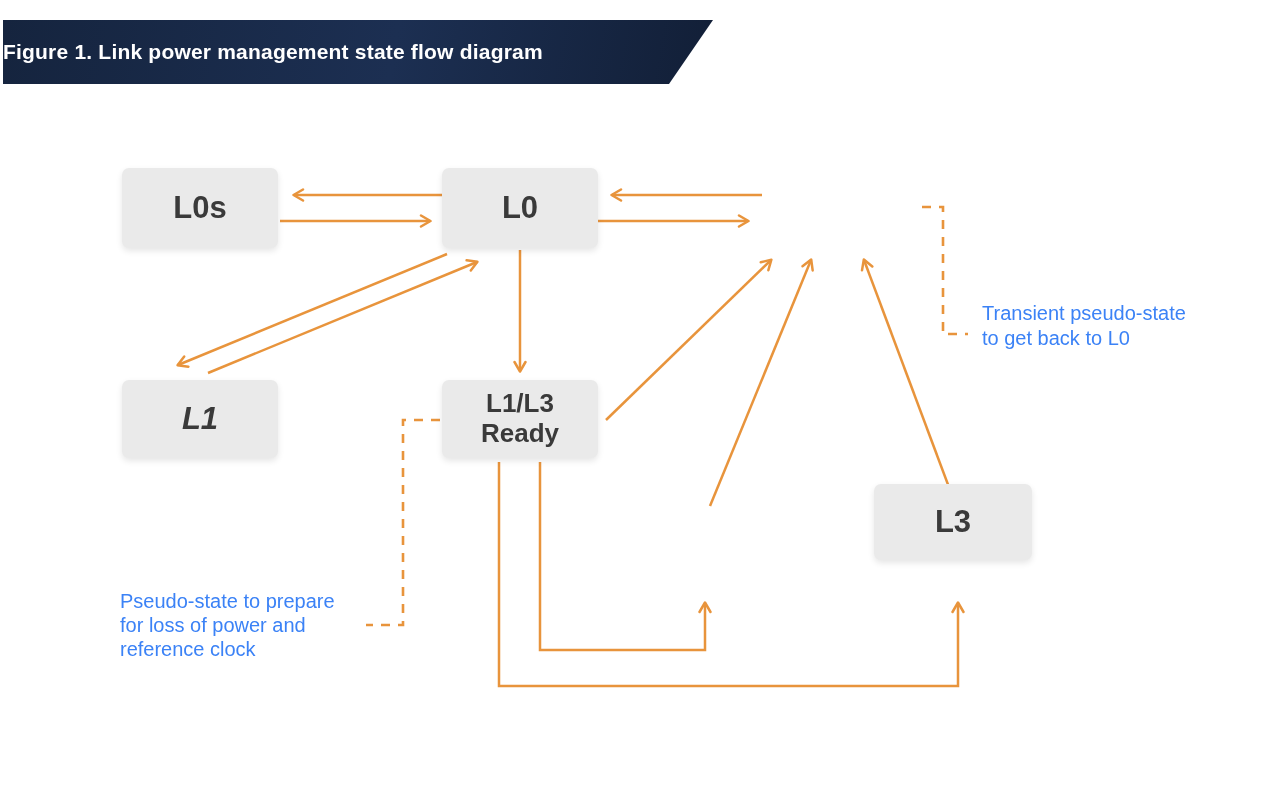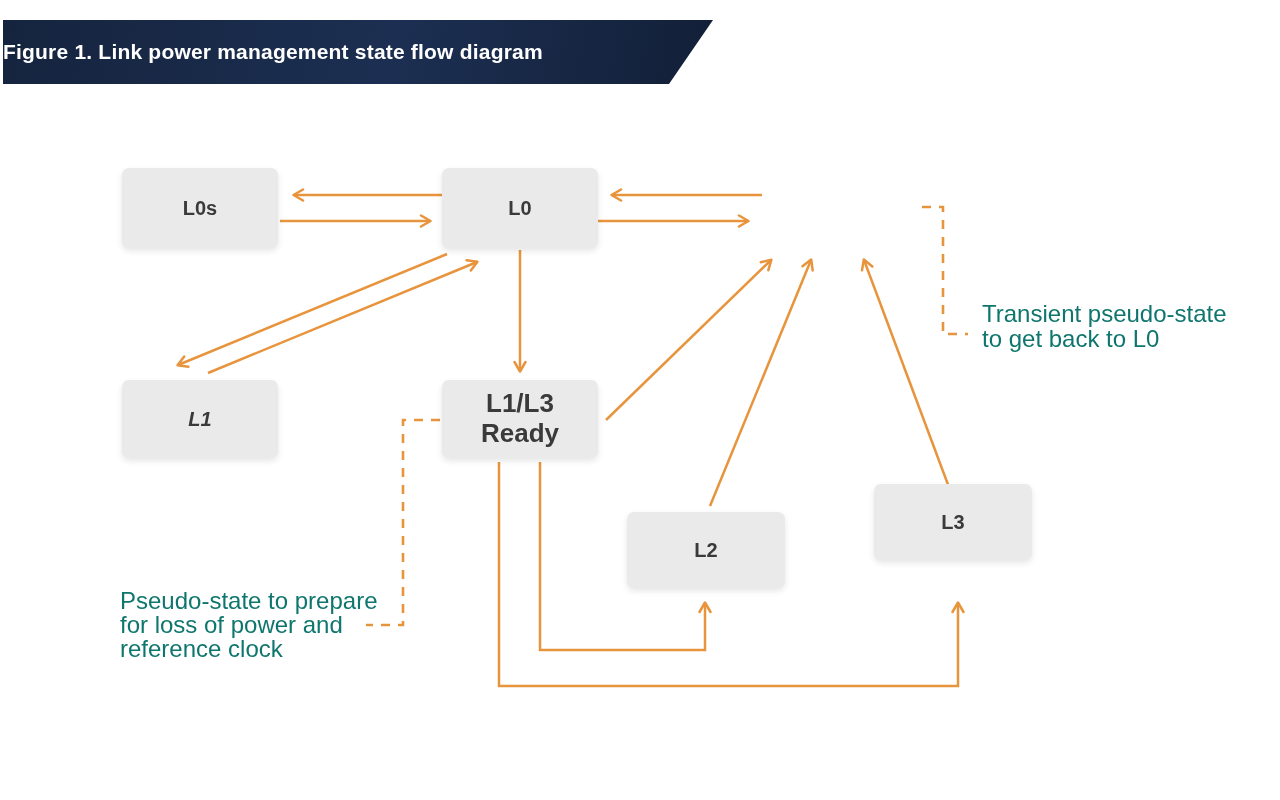--- a/index.html
+++ b/index.html
@@ -36,38 +36,38 @@
   .node {
     position: absolute;
     background: #eaeaea;
     border-radius: 7px;
     box-shadow: 0 3px 6px rgba(0,0,0,0.10);
     display: flex;
     align-items: center;
     justify-content: center;
     color: #3a3a3a;
     font-weight: 700;
-    font-size: 20px;
+    font-size: 31px;
     text-align: center;
     white-space: pre-line;
     line-height: 1.15;
   }
   #node-l0s  { left: 122px; top: 168px; width: 156px; height: 80px; }
   #node-l0   { left: 442px; top: 168px; width: 156px; height: 80px; }
   #node-ldn  { left: 762px; top: 168px; width: 156px; height: 80px; }
   #node-l1   { left: 122px; top: 380px; width: 156px; height: 78px; font-style: italic; }
   #node-l1l3 { left: 442px; top: 380px; width: 156px; height: 78px; font-size: 26px; }
   #node-l2   { left: 627px; top: 512px; width: 158px; height: 76px; }
   #node-l3   { left: 874px; top: 484px; width: 158px; height: 76px; }
 
   
   .note {
     position: absolute;
-    color: #0f766e;
-    font-size: 24px;
+    color: #3b82f6;
+    font-size: 20px;
     line-height: 24px;
     white-space: pre-line;
   }
   #note-transient { left: 982px; top: 301px; line-height: 25px; }
   #note-pseudo    { left: 120px; top: 589px; }
 
   
   #connectors {
     position: absolute;
     left: 0; top: 0;
@@ -135,23 +135,20 @@
   <div class="node" id="node-l0">
     <span>L0</span>
   </div>
   <div class="node" id="node-l1">
     <span>L1</span>
   </div>
   <div class="node" id="node-l1l3">
     <span>L1/L3
 Ready</span>
   </div>
-  <div class="node" id="node-l2">
-    <span>L2</span>
-  </div>
   <div class="node" id="node-l3">
     <span>L3</span>
   </div>
 
   <div class="note" id="note-transient">Transient pseudo-state
 to get back to L0</div>
   <div class="note" id="note-pseudo">Pseudo-state to prepare
 for loss of power and
 reference clock</div>
 

